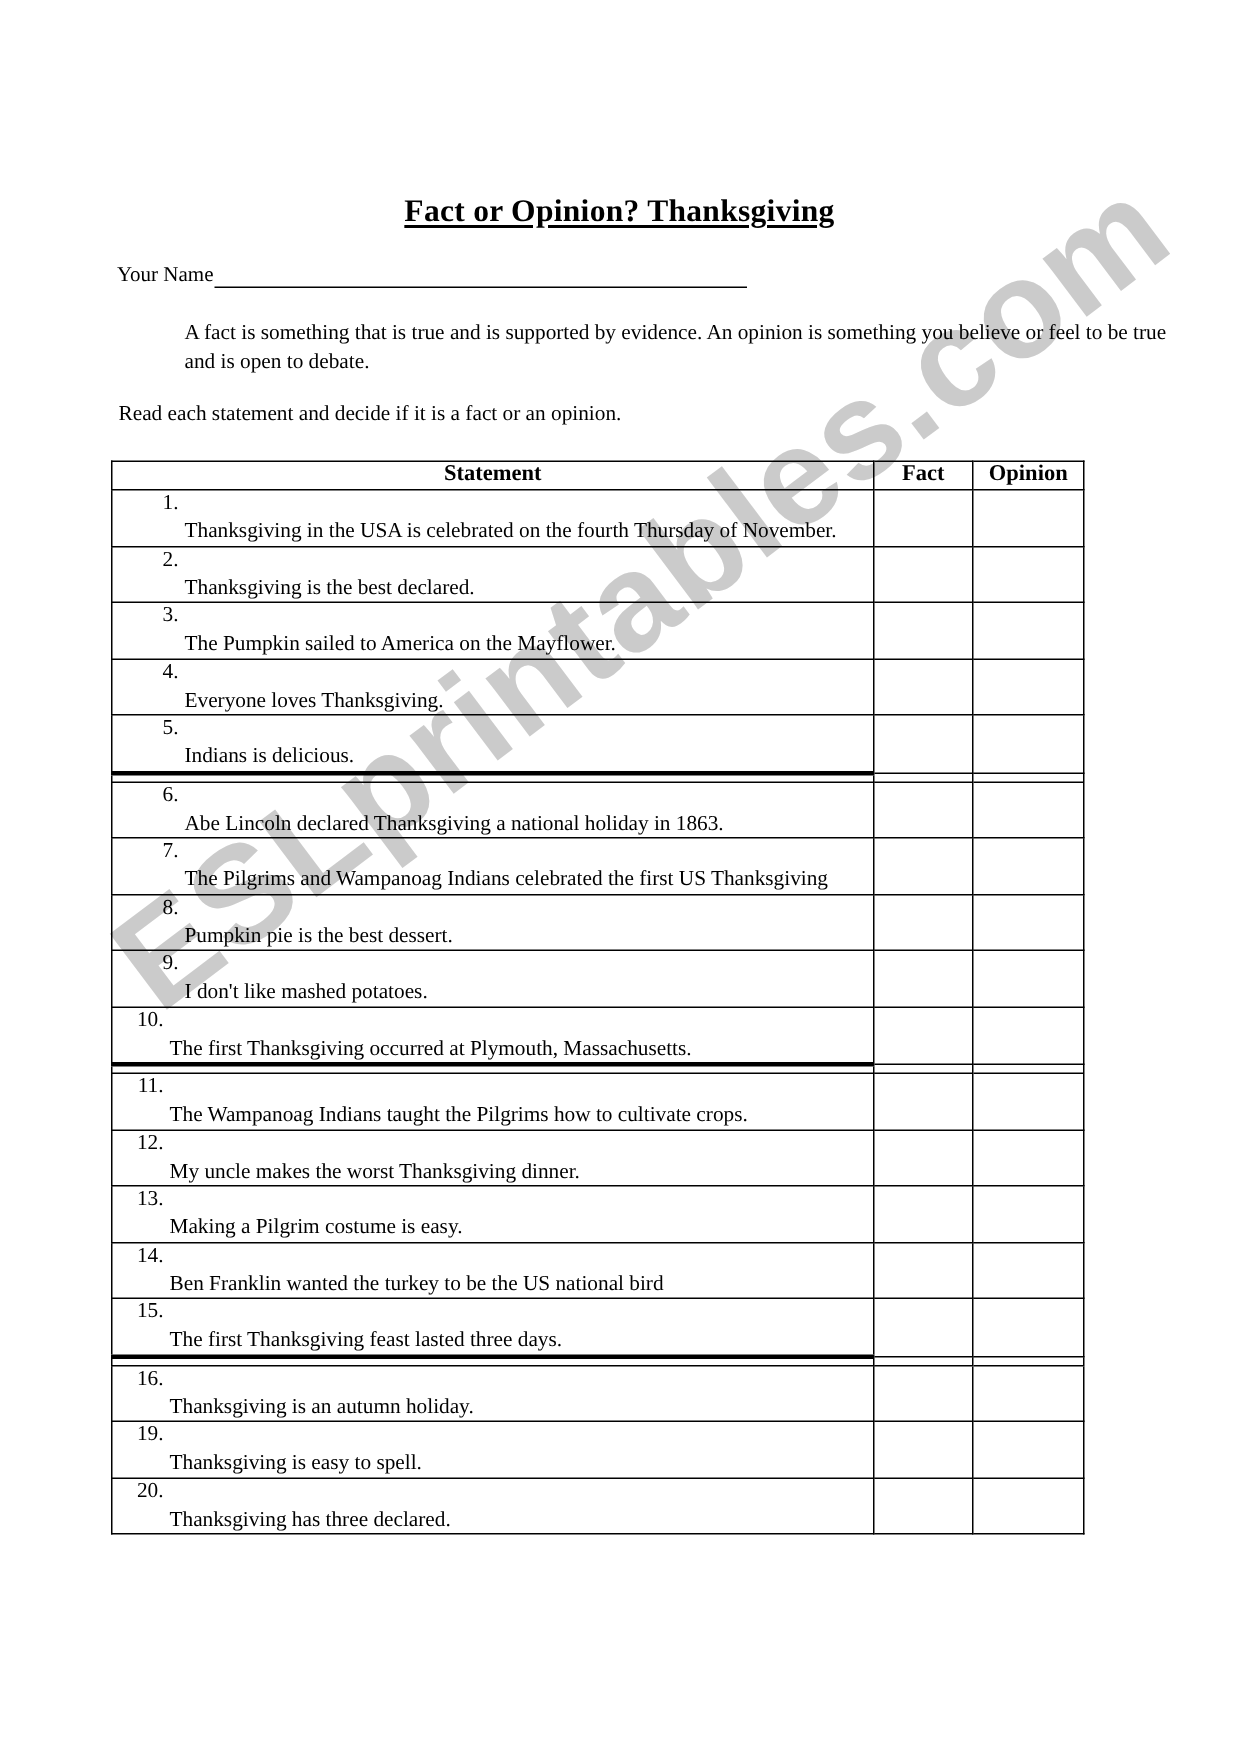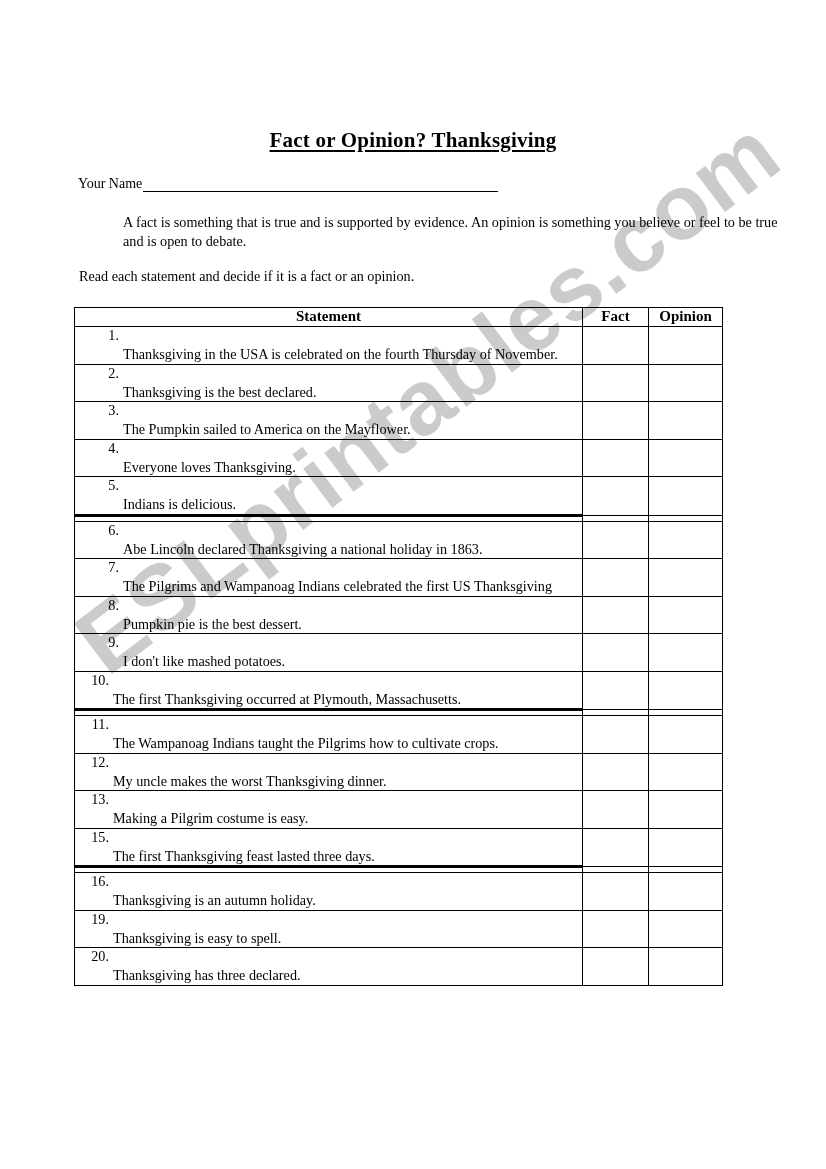--- a/index.html
+++ b/index.html
@@ -354,20 +354,30 @@
                   <span class="num wide">13.</span>
                   <span class="txt">Making a Pilgrim costume is easy.</span>
                 </div>
               </td>
               <td class="mark"></td>
               <td class="mark"></td>
             </tr>
             <tr>
               <td class="stmt">
                 <div class="stmt-inner">
+                  <span class="num wide">14.</span>
+                  <span class="txt">Ben Franklin wanted the turkey to be the US national bird</span>
+                </div>
+              </td>
+              <td class="mark"></td>
+              <td class="mark"></td>
+            </tr>
+            <tr>
+              <td class="stmt">
+                <div class="stmt-inner">
                   <span class="num wide">15.</span>
                   <span class="txt">The first Thanksgiving feast lasted three days.</span>
                 </div>
               </td>
               <td class="mark"></td>
               <td class="mark"></td>
             </tr>
             <tr class="group-gap">
               <td class="sep"></td>
               <td class="sep-blank"></td>

